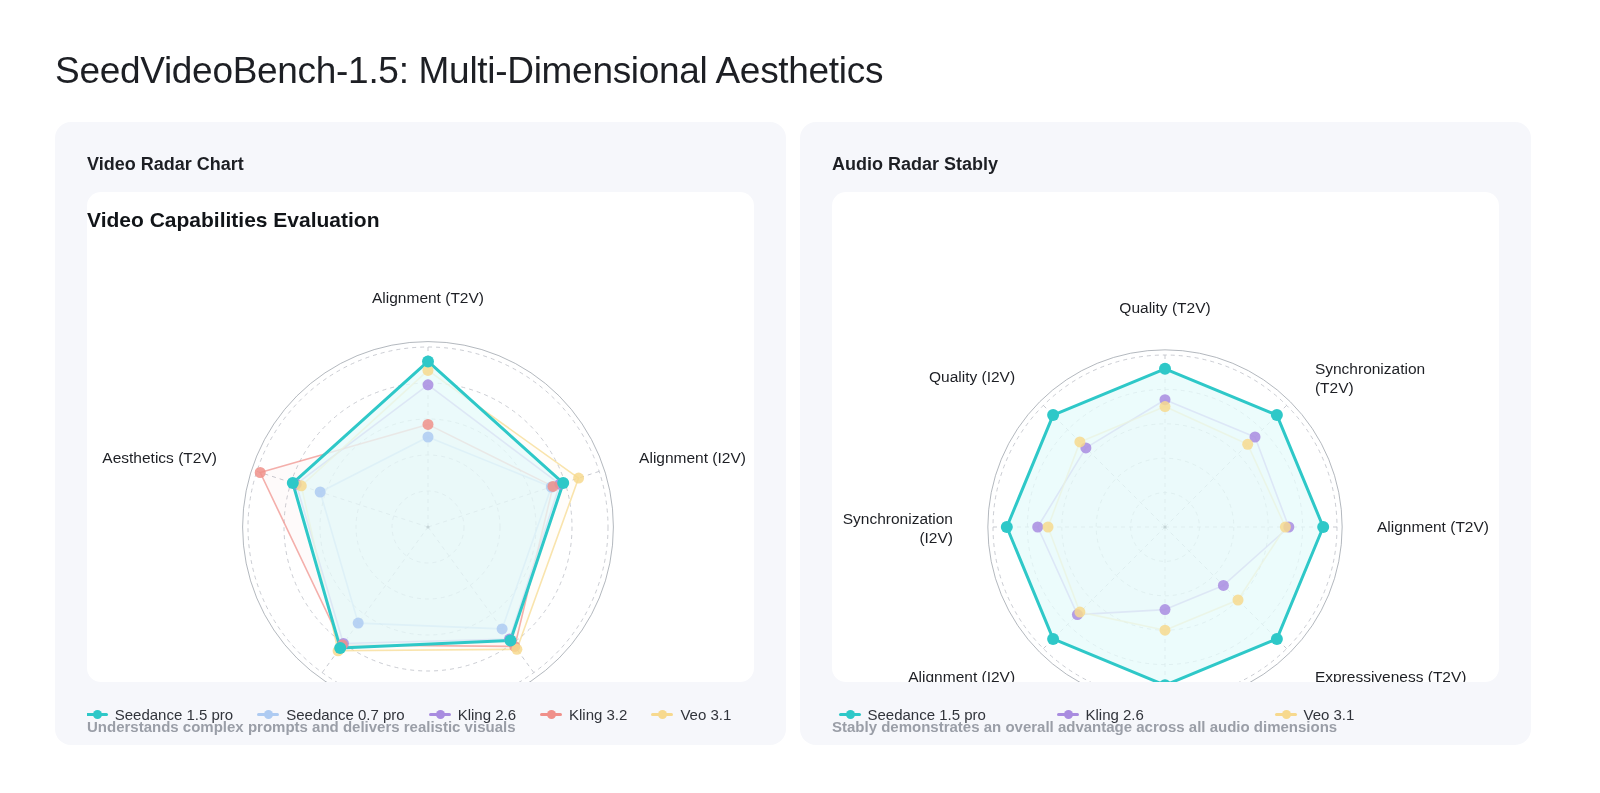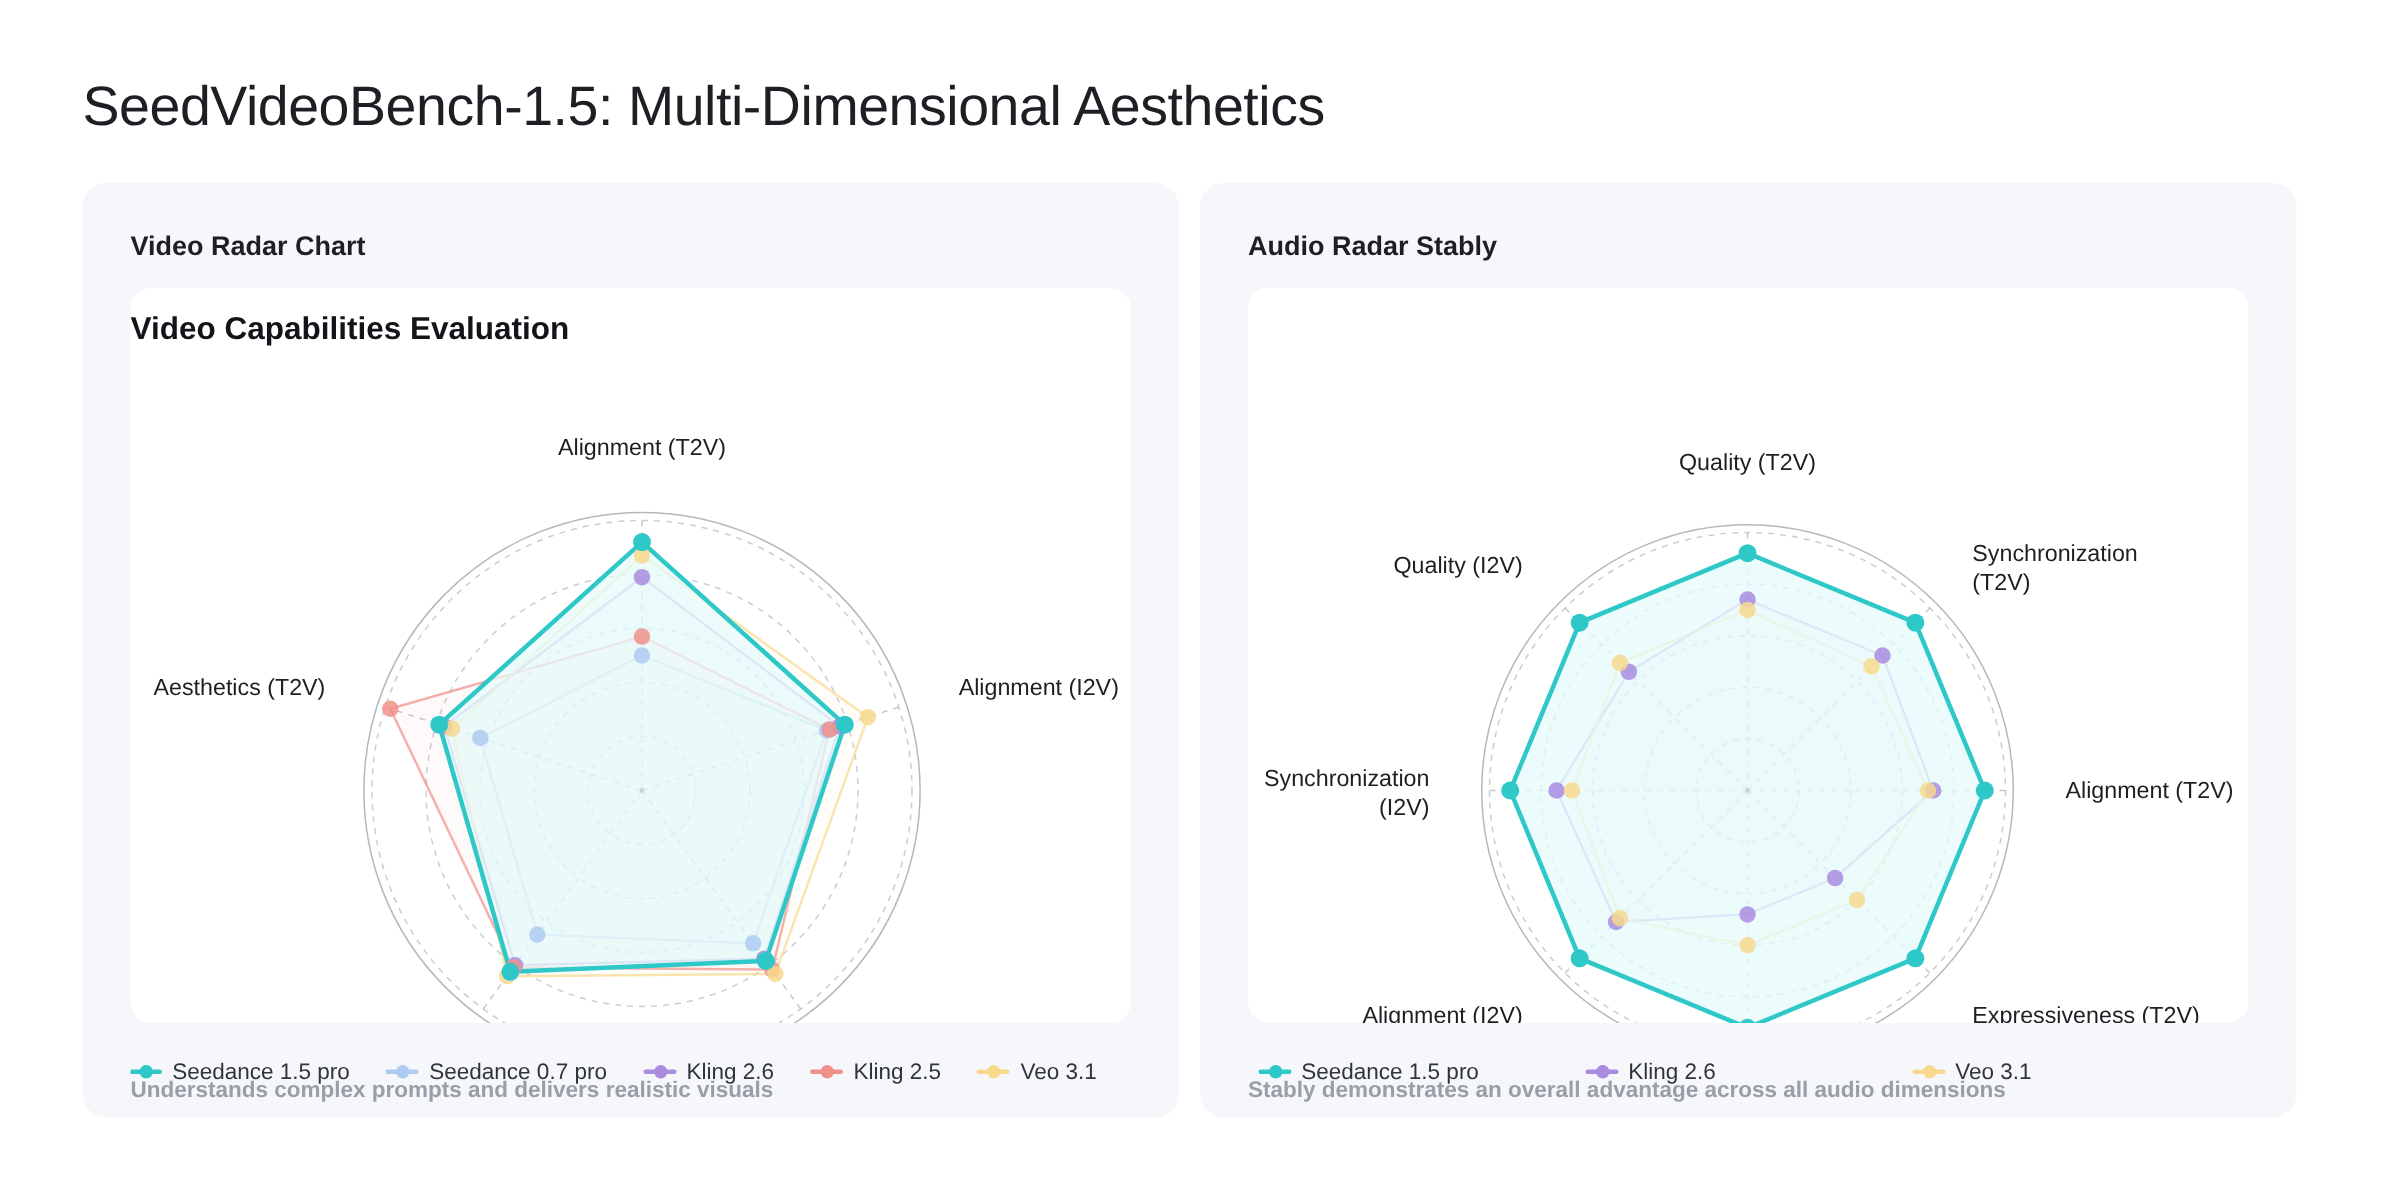--- a/index.html
+++ b/index.html
@@ -189,21 +189,21 @@
             <span class="bar" style="background: rgb(169, 140, 224);"></span>
             <span class="dot" style="background: rgb(169, 140, 224);"></span>
           </span>
           <span class="legend-label">Kling 2.6</span>
         </div>
         <div class="legend-item">
           <span class="legend-marker">
             <span class="bar" style="background: rgb(240, 144, 138);"></span>
             <span class="dot" style="background: rgb(240, 144, 138);"></span>
           </span>
-          <span class="legend-label">Kling 2.5</span>
+          <span class="legend-label">Kling 3.2</span>
         </div>
         <div class="legend-item">
           <span class="legend-marker">
             <span class="bar" style="background: rgb(247, 217, 142);"></span>
             <span class="dot" style="background: rgb(247, 217, 142);"></span>
           </span>
           <span class="legend-label">Veo 3.1</span>
         </div>
       </div>
     <div class="caption">Understands complex prompts and delivers realistic visuals</div>

